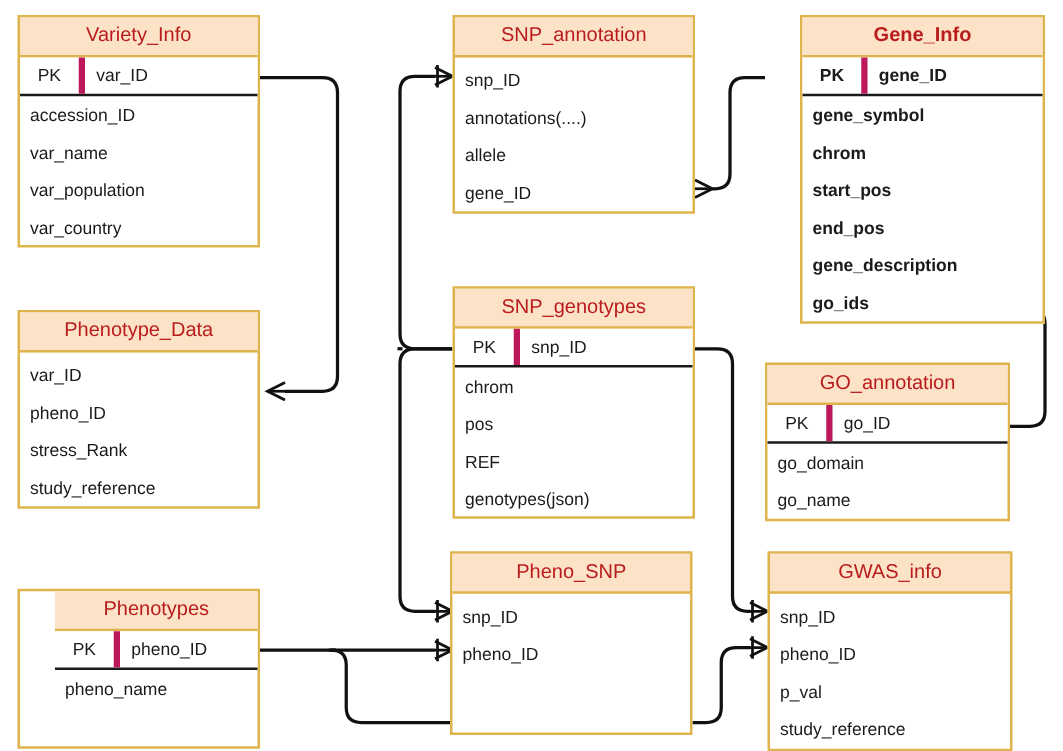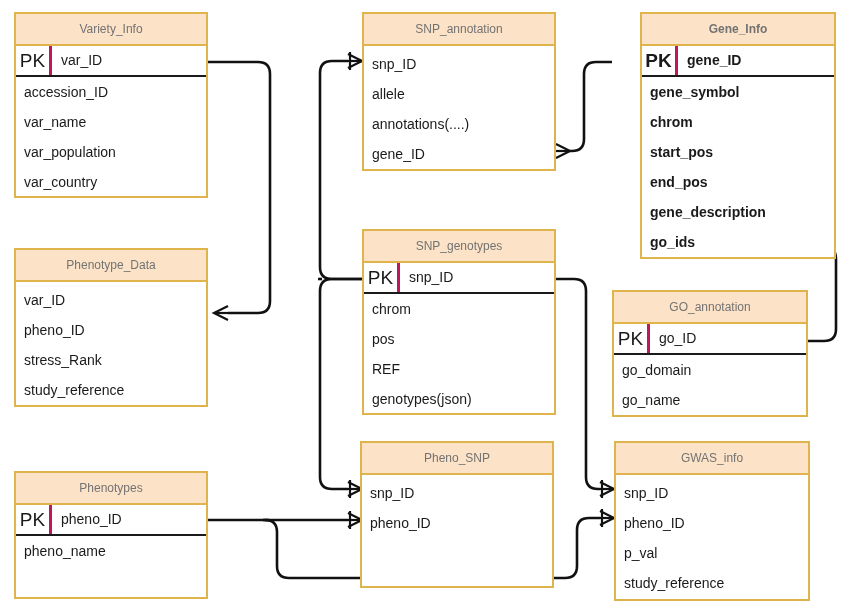--- a/index.html
+++ b/index.html
@@ -31,42 +31,42 @@
     border: 2px solid #e0b44c;
     z-index: 5;
   }
   .entity-title {
     box-sizing: border-box;
     height: 32px;
     line-height: 30px;
     text-align: center;
     background: #fce2c7;
     border-bottom: 2px solid #e0b44c;
-    font-size: 12px;
-    color: #737373;
+    font-size: 16px;
+    color: #b91c1c;
     white-space: nowrap;
     overflow: hidden;
   }
   .pk-row {
     box-sizing: border-box;
     height: 31px;
     display: flex;
     align-items: stretch;
     border-bottom: 2px solid #1a1a1a;
     background: #ffffff;
   }
   .pk-tag {
     box-sizing: border-box;
-    width: 36px;
+    width: 52px;
     min-width: 36px;
     line-height: 29px;
     text-align: center;
-    font-size: 19px;
+    font-size: 14px;
     color: #1a1a1a;
-    border-right: 3px solid #be185d;
+    border-right: 5px solid #be185d;
   }
   .pk-name {
     box-sizing: border-box;
     line-height: 29px;
     padding-left: 9px;
     font-size: 14px;
     color: #1a1a1a;
     white-space: nowrap;
   }
   .fields {
@@ -179,22 +179,22 @@
       <div class="field">var_name</div>
       <div class="field">var_population</div>
       <div class="field">var_country</div>
     </div>
   </div>
 
   <div class="entity" style="left:362px; top:12px; width:194px; height:159px;">
     <div class="entity-title">SNP_annotation</div>
     <div class="fields" style="padding-top:3px;">
       <div class="field">snp_ID</div>
+      <div class="field">annotations(....)</div>
       <div class="field">allele</div>
-      <div class="field">annotations(....)</div>
       <div class="field">gene_ID</div>
     </div>
   </div>
 
   <div class="entity" style="left:640px; top:12px; width:196px; height:247px;font-weight:bold;">
     <div class="entity-title">Gene_Info</div>
     <div class="pk-row">
       <div class="pk-tag">PK</div>
       <div class="pk-name">gene_ID</div>
     </div>
@@ -237,21 +237,21 @@
     <div class="pk-row">
       <div class="pk-tag">PK</div>
       <div class="pk-name">go_ID</div>
     </div>
     <div class="fields">
       <div class="field">go_domain</div>
       <div class="field">go_name</div>
     </div>
   </div>
 
-  <div class="entity" style="left:14px; top:471px; width:194px; height:128px;">
+  <div class="entity" style="left:14px; top:471px; width:194px; height:128px;padding-left:28px;">
     <div class="entity-title">Phenotypes</div>
     <div class="pk-row">
       <div class="pk-tag">PK</div>
       <div class="pk-name">pheno_ID</div>
     </div>
     <div class="fields">
       <div class="field">pheno_name</div>
     </div>
   </div>
 

